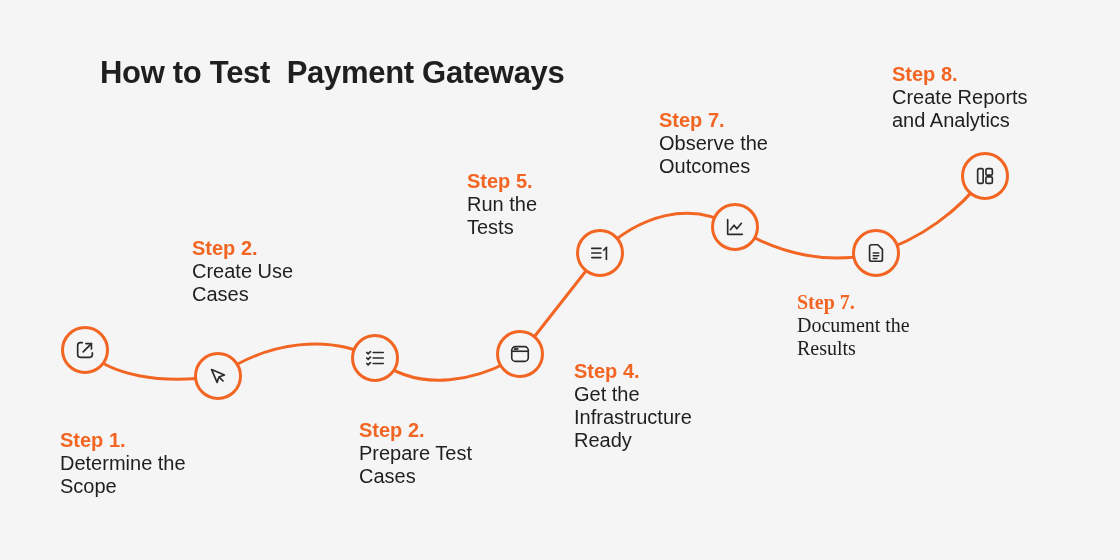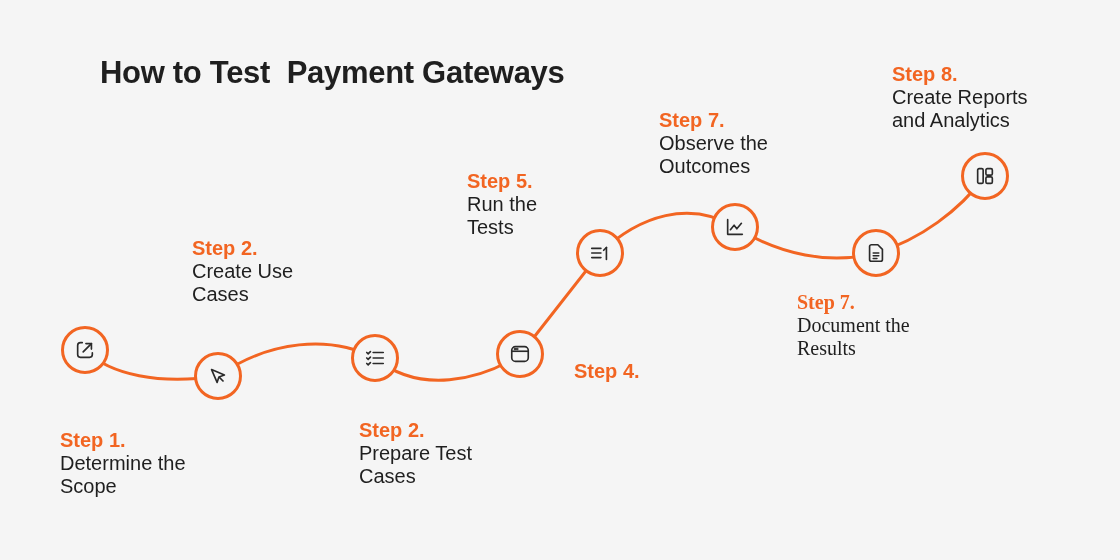--- a/index.html
+++ b/index.html
@@ -94,20 +94,23 @@
   <span class="desc">Create Use
 Cases</span>
 </div>
 <div class="label" style="left:359px;top:419px;">
   <span class="step">Step 2.</span>
   <span class="desc">Prepare Test
 Cases</span>
 </div>
 <div class="label" style="left:574px;top:360px;">
   <span class="step">Step 4.</span>
+  <span class="desc">Get the
+Infrastructure
+Ready</span>
 </div>
 <div class="label" style="left:467px;top:170px;">
   <span class="step">Step 5.</span>
   <span class="desc">Run the
 Tests</span>
 </div>
 <div class="label" style="left:659px;top:109px;">
   <span class="step">Step 7.</span>
   <span class="desc">Observe the
 Outcomes</span>

